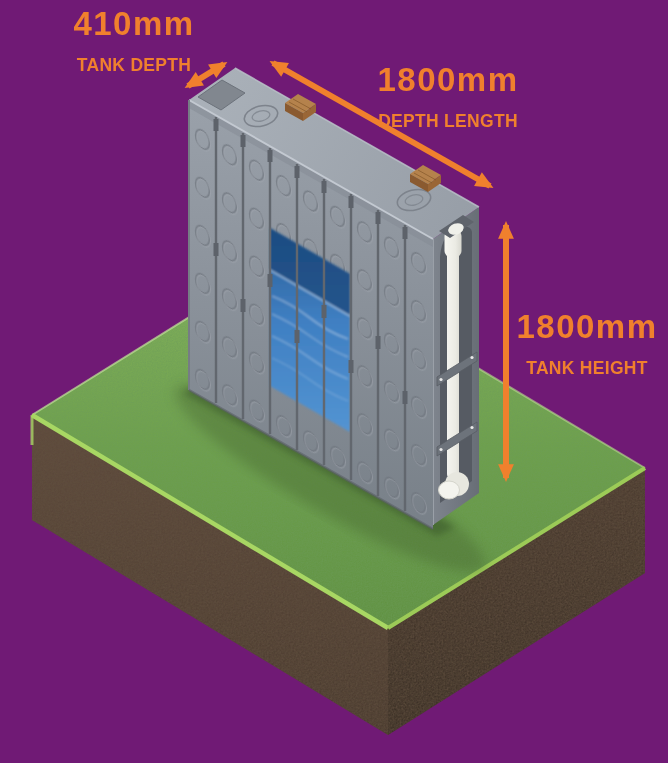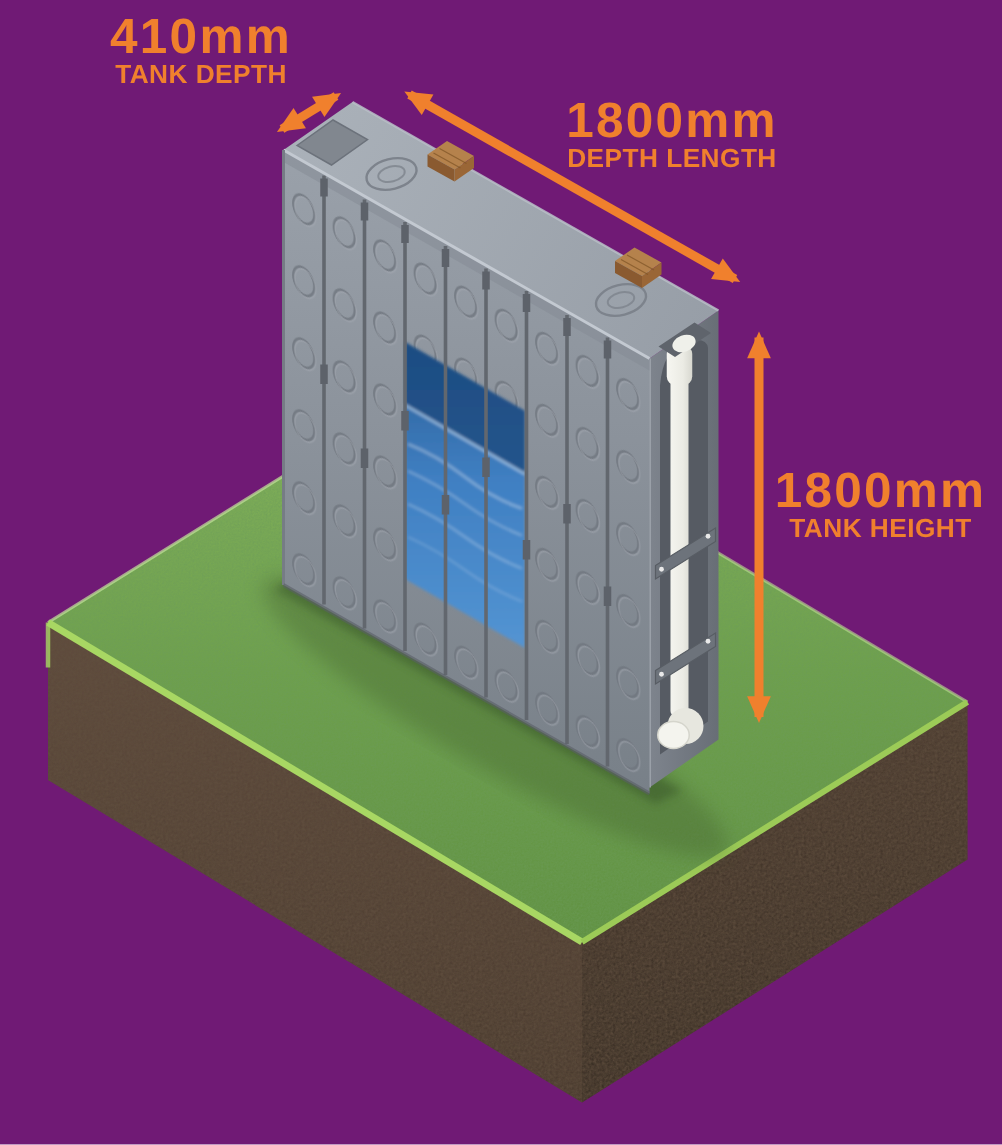--- a/index.html
+++ b/index.html
@@ -1,21 +1,21 @@
 <!DOCTYPE html>
 <html><head>
 <meta charset="utf-8">
 <style>
   html,body{margin:0;padding:0;background:#ffffff;}
   .stage{position:relative;width:668px;height:763px;background:#701a75;overflow:hidden;
          font-family:"Liberation Sans",sans-serif;}
   .stage svg{position:absolute;left:0;top:0;}
   .dim{position:absolute;color:#F0802D;font-weight:bold;text-align:center;line-height:.95;}
   .dim .num{display:block;font-size:33px;letter-spacing:1.5px;}
-  .dim .sub{display:block;font-size:17.5px;letter-spacing:.3px;margin-top:2px;}
+  .dim .sub{display:block;font-size:17.5px;letter-spacing:.3px;margin-top:18px;}
 </style>
 </head>
 <body>
 
 <div class="stage">
 
 <svg width="668" height="763" viewBox="0 0 668 763">
   <defs>
     <linearGradient id="gGrass" x1="0" y1="255" x2="0" y2="640" gradientUnits="userSpaceOnUse">
       <stop offset="0" stop-color="#87b55e"></stop>

